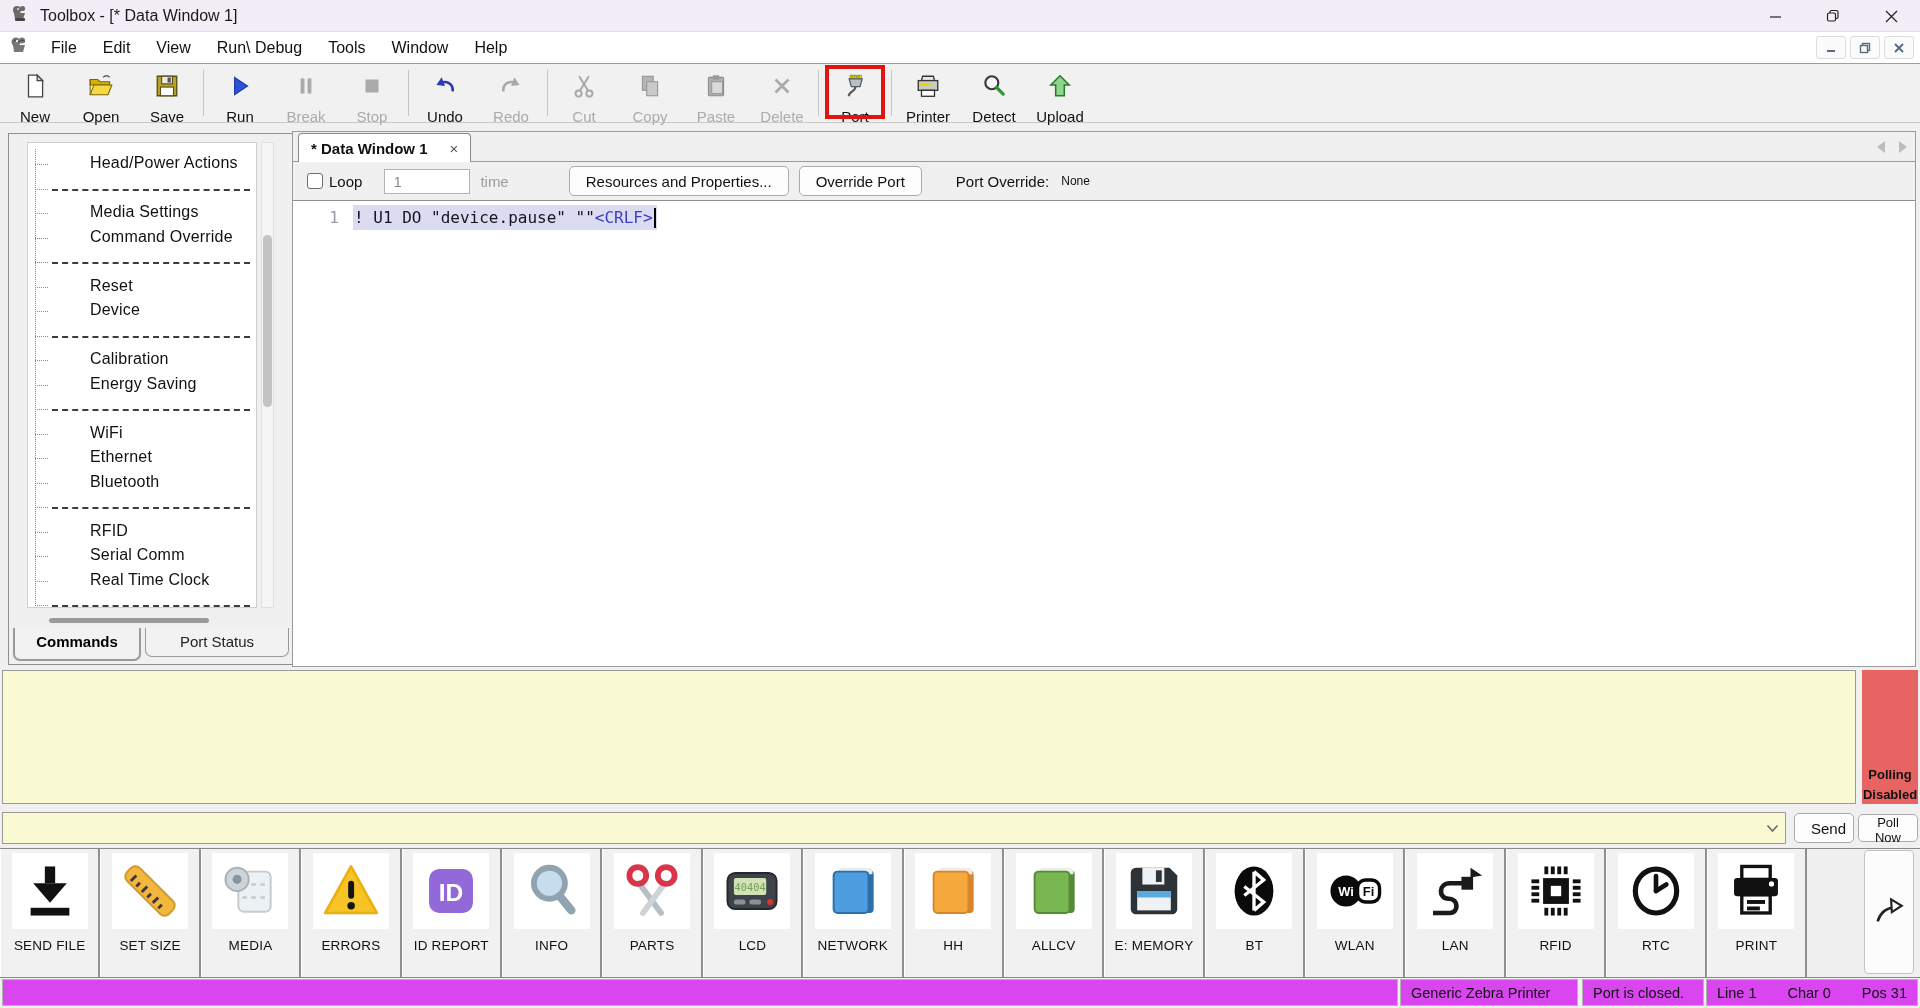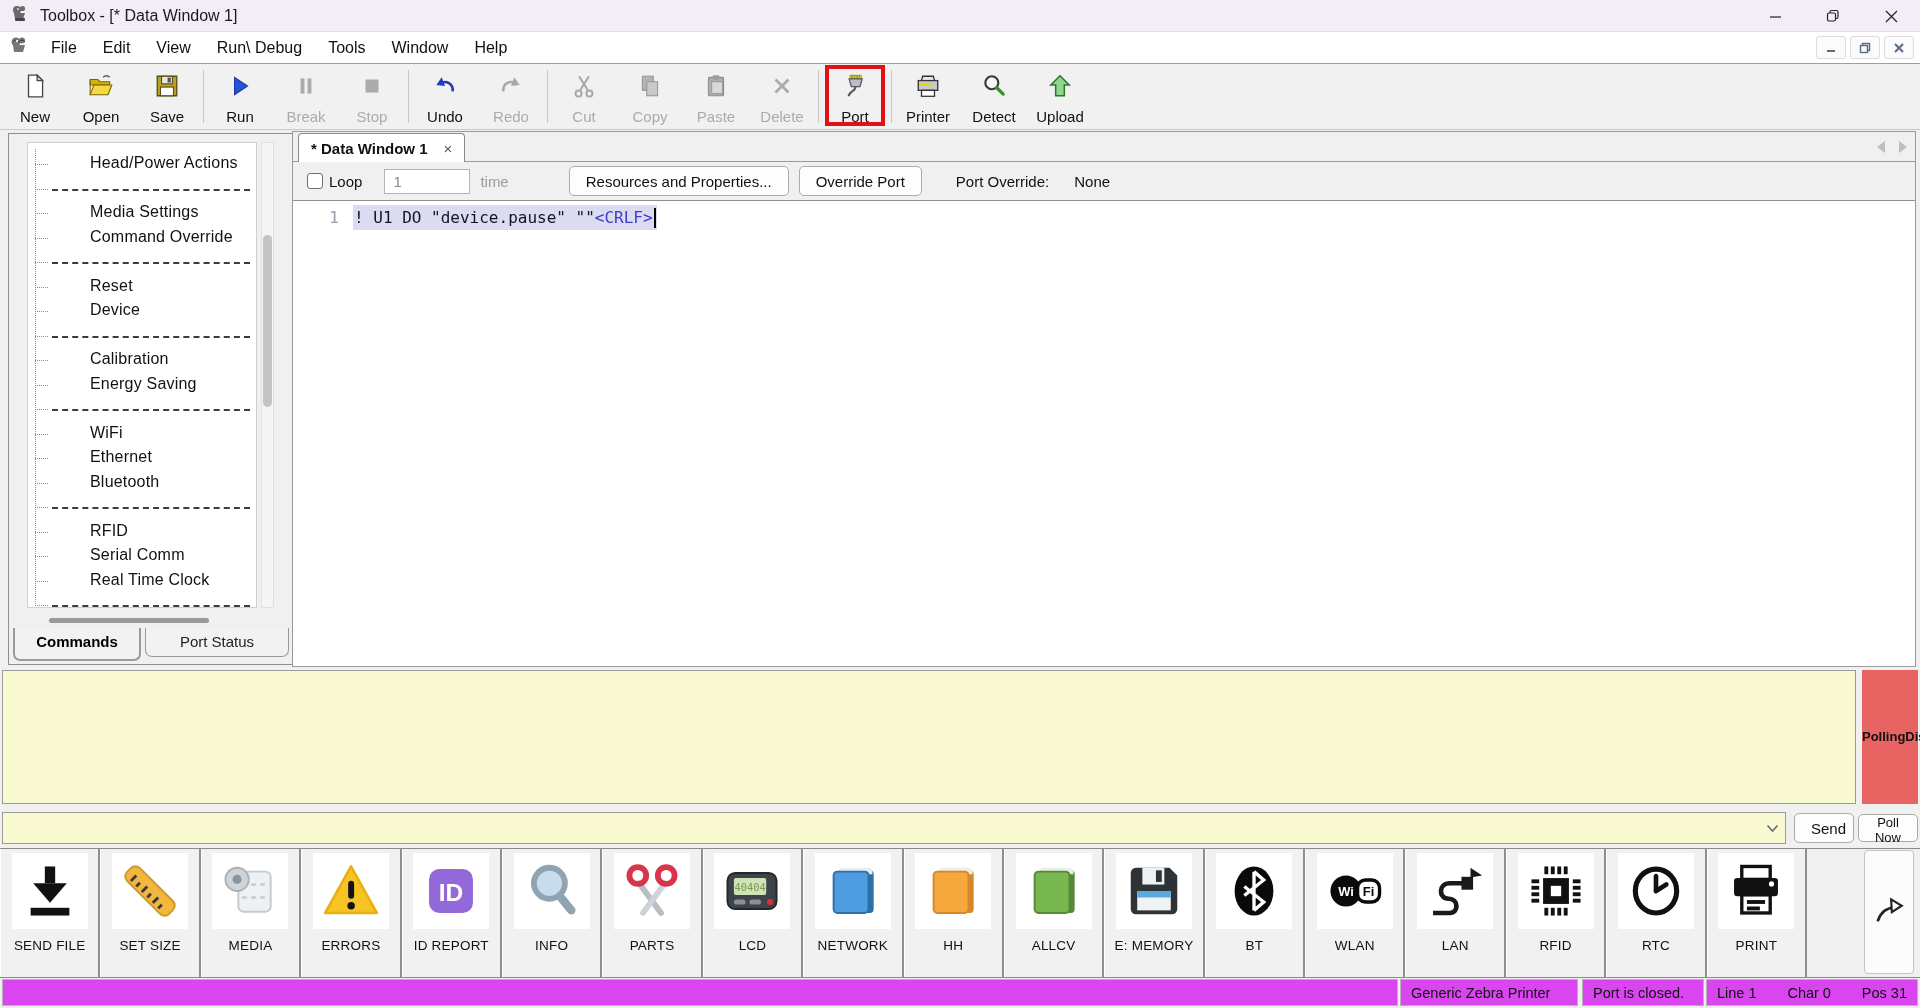--- a/index.html
+++ b/index.html
@@ -14,21 +14,21 @@
   .win-btn{width:58px;height:32px;display:flex;align-items:center;justify-content:center;cursor:default}
 
   
   .menubar{position:absolute;left:0;top:32px;width:1920px;height:32px;background:#ffffff;border-bottom:1px solid #9e9e9e;display:flex;align-items:center}
   .menubar .app-ico{margin:0 8px 0 8px}
   .menu-item{font-size:16px;color:#111;padding:13px 13px;height:32px;display:flex;align-items:center}
   .mdi-controls{position:absolute;right:6px;top:4px;display:flex;gap:4px}
   .mdi-btn{width:30px;height:23px;background:#fbfbfb;border:1px solid #dcdcdc;border-radius:3px;display:flex;align-items:center;justify-content:center}
 
   
-  .toolbar{position:absolute;left:0;top:64px;width:1920px;height:66px;background:#f1f1f1;border-bottom:1px solid #c9c9c9;display:flex;align-items:stretch;padding-left:2px}
+  .toolbar{position:absolute;left:0;top:64px;width:1920px;height:59px;background:#f1f1f1;border-bottom:1px solid #c9c9c9;display:flex;align-items:stretch;padding-left:2px}
   .tb-btn{width:66px;display:flex;flex-direction:column;align-items:center;padding-top:9px;position:relative}
   .tb-btn .tb-label{font-size:15px;margin-top:5px;color:#111}
   .tb-btn.disabled .tb-label{color:#ababab}
   .tb-sep{width:1px;background:#c6c6c6;margin:6px 3px}
   .hl-box{position:absolute;left:3px;right:3px;top:1px;bottom:3px;border:4px solid #e01212;pointer-events:none}
 
   
   .sidebar-panel{position:absolute;left:8px;top:133px;width:295px;height:532px;background:#f0f0f0;border:1px solid #8f8f8f}
   .tree{position:absolute;left:18px;top:8px;width:230px;height:466px;background:#fff;border:1px solid #cfcfcf;overflow:hidden}
   .tree-inner{position:relative;padding-top:9px}
@@ -41,47 +41,47 @@
   .vthumb{position:absolute;left:1px;width:9px;top:92px;height:172px;background:#c4c4c4;border-radius:5px}
   .hscroll{position:absolute;left:18px;top:482px;width:230px;height:9px;background:#f0f0f0}
   .hthumb{position:absolute;top:2px;left:22px;width:160px;height:5px;background:#9a9a9a;border-radius:3px}
   .side-tabs{position:absolute;left:0px;top:494px;height:38px;display:flex;align-items:flex-start}
   .side-tab{font-size:15px;padding:5px 0;text-align:center;background:#f2f2f2;border:1px solid #9a9a9a;border-top:none;border-radius:0 0 7px 7px}
   .side-tab.active{width:128px;font-weight:bold;border-width:2px;border-top:none;margin-left:4px;height:33px}
   .side-tab.inactive{width:144px;margin-left:4px;height:29px;color:#222}
 
   .doc-panel{position:absolute;left:292px;top:131px;width:1624px;height:536px;background:#f0f0f0;border:1px solid #9a9a9a}
   .doc-tabbar{position:absolute;left:0;top:0;width:100%;height:30px;background:#f0f0f0;border-bottom:1px solid #9a9a9a}
-  .doc-tab{position:absolute;left:5px;top:1px;height:29px;background:#fff;border:1px solid #8a8a8a;border-bottom:none;border-radius:4px 4px 0 0;display:flex;align-items:center;padding:0 12px;gap:16px}
+  .doc-tab{position:absolute;left:5px;top:1px;height:29px;background:#fff;border:1px solid #8a8a8a;border-bottom:none;border-radius:4px 4px 0 0;display:flex;align-items:center;padding:0 12px;gap:22px}
   .doc-tab .t-label{font-size:15px;font-weight:bold;color:#111}
   .doc-tab .t-close{font-size:15px;color:#555;line-height:1}
   .tab-nav{position:absolute;right:8px;top:9px;display:flex;gap:14px}
   .nav-left{width:0;height:0;border-top:6px solid transparent;border-bottom:6px solid transparent;border-right:8px solid #bdbdbd}
   .nav-right{width:0;height:0;border-top:6px solid transparent;border-bottom:6px solid transparent;border-left:8px solid #bdbdbd}
   .controls-row{position:absolute;left:0;top:30px;width:100%;height:39px;background:#f0f0f0;border-bottom:1px solid #8f8f8f;display:flex;align-items:center}
   .chk{width:16px;height:16px;background:#fff;border:1px solid #707070;border-radius:3px;margin-left:14px}
   .lbl{font-size:15px;color:#111;margin-left:6px}
   .loop-count{width:86px;height:25px;border:1px solid #b4b4b4;background:#fff;font-size:15px;color:#8a8a8a;padding-left:8px;margin-left:22px;font-family:inherit}
   .lbl-dim{font-size:15px;color:#9c9c9c;margin-left:10px}
   .btn{height:30px;background:#fdfdfd;border:1px solid #ababab;border-radius:5px;font-size:15px;color:#111;padding:0 16px;font-family:inherit}
   .btn-resources{margin-left:60px}
   .btn-override{margin-left:10px}
   .po-label{font-size:15px;color:#111;margin-left:34px}
-  .po-value{font-size:15px;color:#111;margin-left:25px}
+  .po-value{font-size:12px;color:#111;margin-left:12px}
   .editor{position:absolute;left:0;top:69px;width:100%;height:465px;background:#fff;font-family:"DejaVu Sans Mono","Liberation Mono",monospace;font-size:16px}
   .code-line{position:relative;height:25px;display:flex;align-items:center;margin-top:4px}
   .line-no{width:46px;text-align:right;color:#9a9aa8;flex:0 0 46px}
   .line-hl{margin-left:14px;background:#dbdcf2;display:flex;align-items:center;height:25px;padding:0 1px}
   .code-text{color:#14141e;white-space:pre}
   .code-tag{color:#3c3cc8;white-space:pre}
   .caret{width:2px;height:20px;background:#000;margin-left:1px}
 
   
   .console-out{position:absolute;left:2px;top:670px;width:1854px;height:134px;background:#fafad2;border:1px solid #9a9a9a;font-size:14px;color:#333}
-  .polling-box{position:absolute;left:1862px;top:670px;width:56px;height:134px;background:#e86462;display:flex;align-items:center;justify-content:flex-start;text-align:center}
+  .polling-box{position:absolute;left:1862px;top:670px;width:56px;height:134px;background:#e86462;display:flex;flex-direction:column;align-items:center;justify-content:flex-end;text-align:center}
   .polling-box span{font-size:13px;font-weight:bold;color:#111;line-height:1.5}
   .send-row-input{position:absolute;left:2px;top:812px;width:1784px;height:32px;background:#fafad2;border:1px solid #9a9a9a;display:flex;align-items:center}
   .send-input{flex:1;height:100%;background:transparent;border:none;outline:none;font-size:15px;font-family:inherit;padding:0 8px;color:#222}
   .combo-btn{width:26px;height:100%;display:flex;align-items:center;justify-content:center}
   .send-btn{position:absolute;left:1794px;top:813px;width:60px;height:30px}
   .pollnow-btn{position:absolute;left:1858px;top:814px;width:60px;height:28px;font-size:13px;padding:0 4px}
 
   
   .action-bar{position:absolute;left:0;top:848px;width:1920px;height:130px;border-top:1px solid #8a8a8a;border-bottom:1px solid #8a8a8a;display:flex;background:#f0f0f0}
   .act-btn{flex:0 0 100.4px;border-right:2px solid #8f8f8f;border-left:1px solid #ffffff;display:flex;flex-direction:column;align-items:center;background:#f1f1f1}

